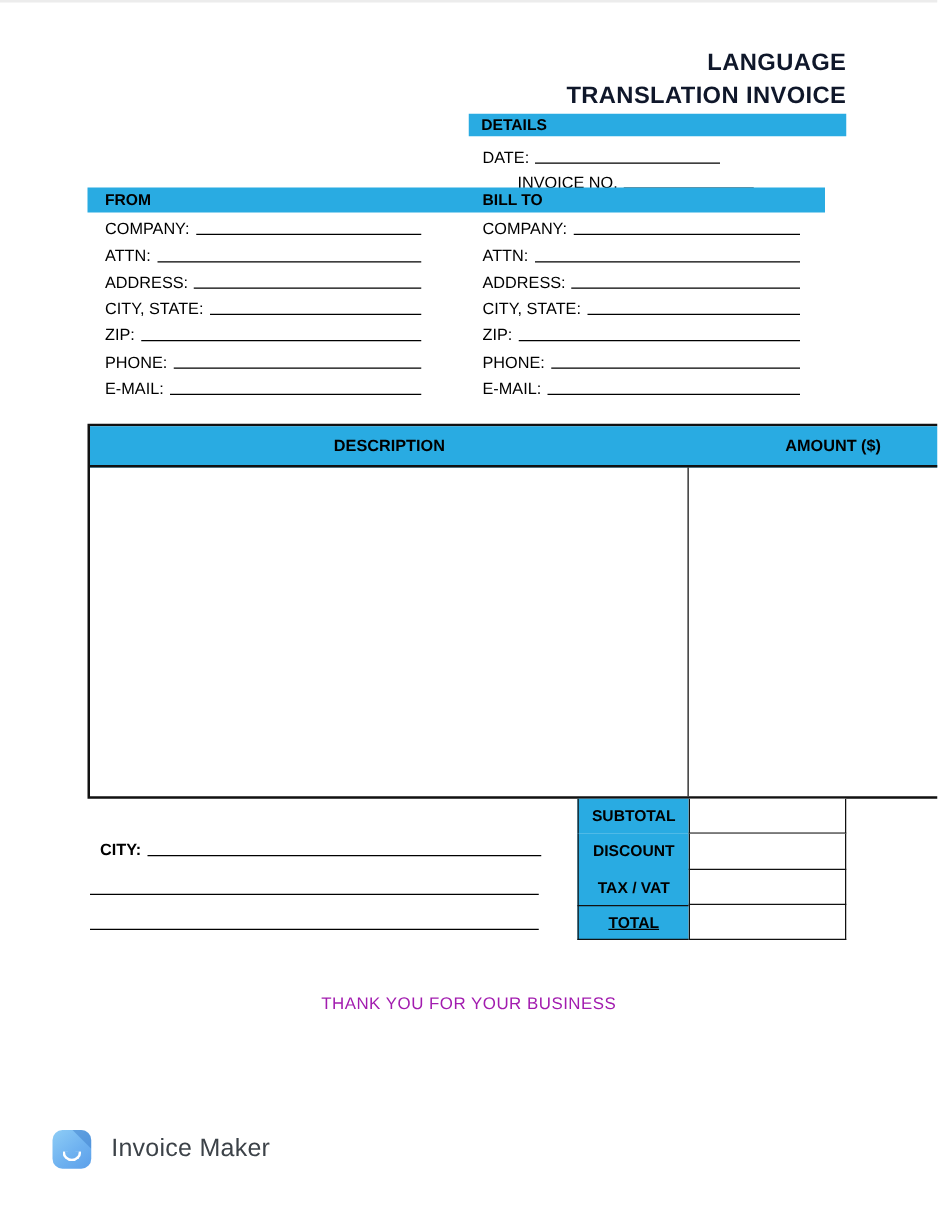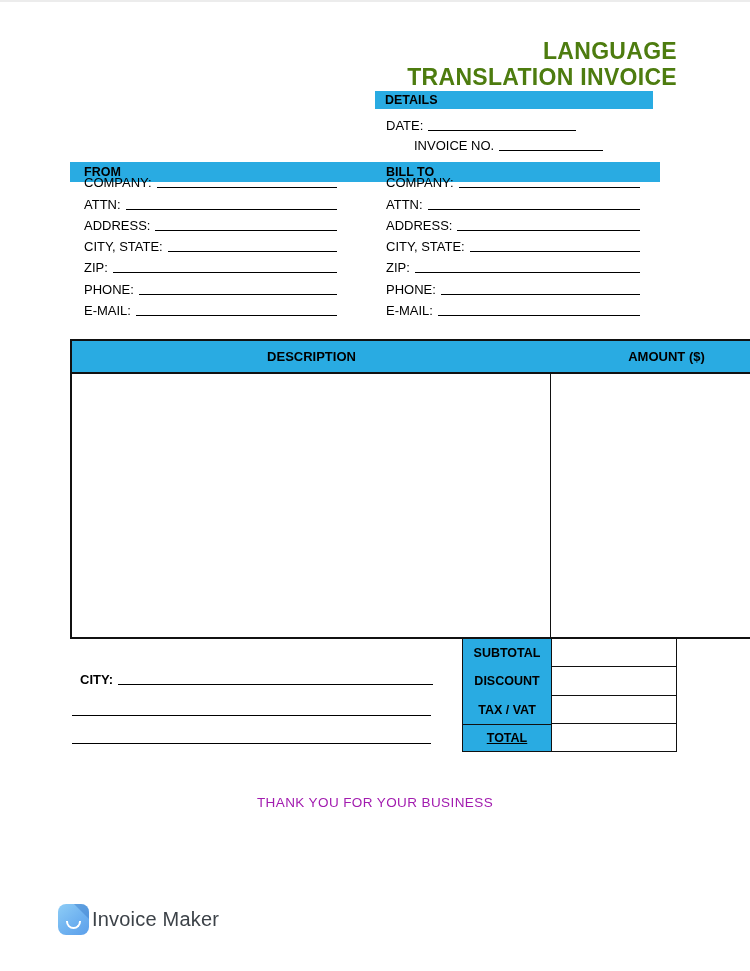--- a/index.html
+++ b/index.html
@@ -14,30 +14,30 @@
     width:750px; height:971px;
     background:#ffffff;
     font-family:"Liberation Sans","DejaVu Sans",sans-serif;
     color:#000;
     border-top:2px solid #ececec;
     overflow:hidden;
   }
   
   .title {
     position:absolute; top:36px; right:73px;
-    text-align:right; font-size:23px; font-weight:bold;
-    line-height:26px; letter-spacing:0.3px; color:#4d7c0f;
+    text-align:right; font-size:19px; font-weight:bold;
+    line-height:26px; letter-spacing:0.3px; color:#0f172a;
   }
   
   .bar {
     position:absolute; background:var(--accent-blue);
     font-weight:bold; font-size:12.5px; color:#000;
   }
-  .details-bar { left:375px; top:89px; width:278px; height:18px; line-height:18px; padding-left:10px; }
-  .parties-bar { left:70px; top:160px; width:590px; height:20px; line-height:20px; }
+  .details-bar { left:375px; top:89px; width:302px; height:18px; line-height:18px; padding-left:10px; }
+  .parties-bar { left:70px; top:148px; width:590px; height:20px; line-height:20px; }
   .parties-bar .from-label { margin-left:14px; }
   .parties-bar .billto-label { position:absolute; left:316px; top:0; }
   
   .drow {
     position:absolute; display:flex; align-items:flex-end;
     font-size:13px; height:20px;
   }
   .drow-date { left:386px; top:111px; width:190px; }
   .drow-invno { left:386px; top:131px; width:189px;margin-left:28px; }
   .fline {
@@ -92,22 +92,22 @@
   }
   .notes-line { position:absolute; border-top:1.3px solid var(--border); height:0; }
   .notes-line-2 { left:72px; top:713px; width:359px; }
   .notes-line-3 { left:72px; top:741px; width:359px; }
   
   .thankyou {
     position:absolute; left:0; top:793px; width:750px;
     text-align:center; font-size:13.5px; letter-spacing:0.4px; color:#a21caf;
   }
   .brand {
-    position:absolute; left:58px; top:900px; height:34px;
-    display:flex; align-items:center; gap:3px;
+    position:absolute; left:42px; top:900px; height:34px;
+    display:flex; align-items:center; gap:16px;
   }
   .logo-icon {
     position:relative; width:31px; height:31px; border-radius:8px;
     background:linear-gradient(140deg,#8ECDF6 0%, #6FB2F0 55%, #5B9FEA 100%);
     overflow:hidden; flex:0 0 auto;
   }
   .logo-fold {
     position:absolute; top:0; right:0; width:0; height:0;
     border-top:15px solid rgba(58,122,200,0.45);
     border-left:15px solid transparent;

